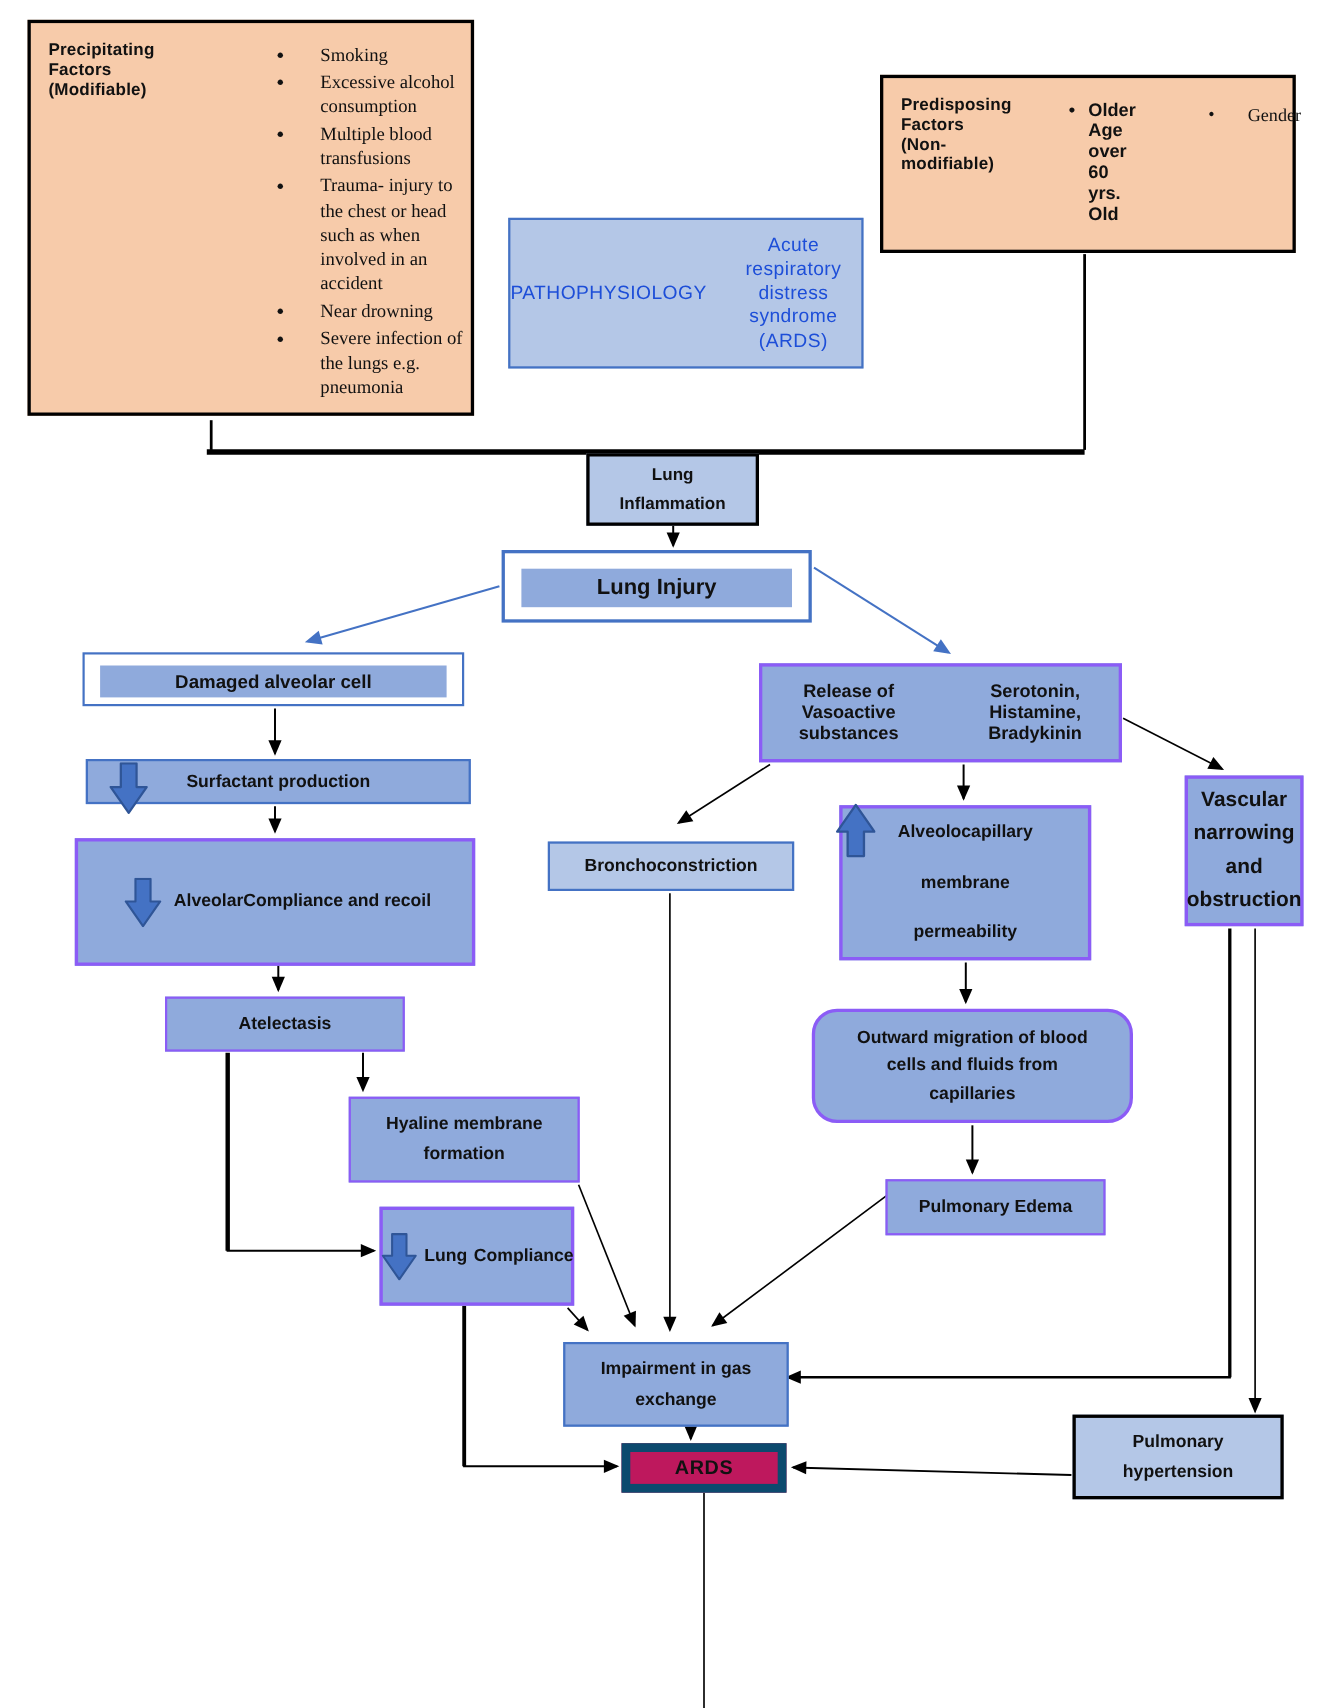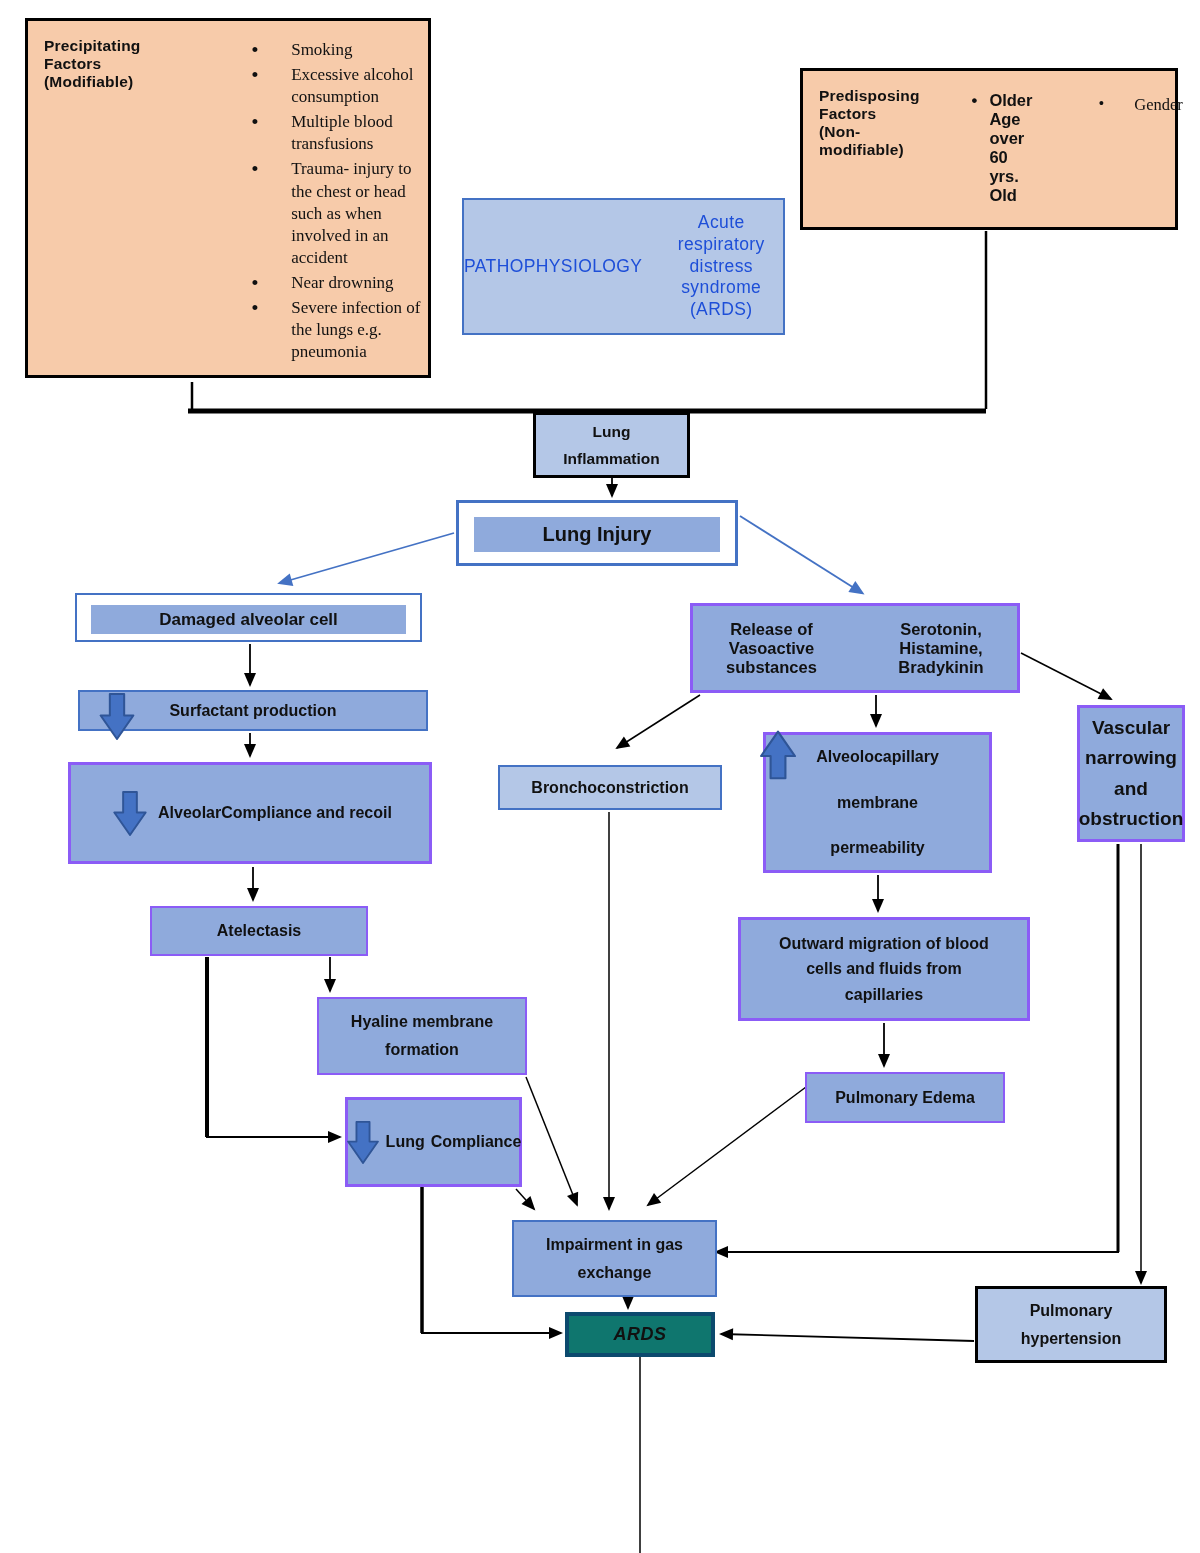--- a/index.html
+++ b/index.html
@@ -11,21 +11,21 @@
        align-items:center;justify-content:center;text-align:center;font-weight:700;}
   .pre{white-space:pre-line;}
   
   .peach{background:#F7CBAA;border:3px solid #000;}
   .bmid{background:#8FAADC;border:3px solid #8b5cf6;}
   .bmid2{background:#8FAADC;border:2px solid #4472C4;}
   .blight{background:#B4C7E7;border:2px solid #4472C4;}
   .blight-black{background:#B4C7E7;border:3px solid #000;}
   .white-frame{background:#ffffff;border:3px solid #4472C4;}
   .inner-fill{background:#8FAADC;}
-  .red{background:#0f766e;border:4px solid #0c4a6e;font-style:italic;}
+  .red{background:#be185d;border:8px solid #0c4a6e;}
 
   
   .factors{align-items:flex-start;justify-content:flex-start;text-align:left;font-weight:400;}
   .factors .ftitle{font-weight:700;font-size:15.5px;letter-spacing:.2px;margin:16px 0 0 16px;}
   .pf-list{list-style:none;margin:18px 0 0 72px;padding:0;width:330px;
            font-family:"Liberation Serif",serif;font-size:17px;line-height:1.3;}
   .pf-list li{position:relative;padding-left:40px;margin-bottom:3px;}
   .pf-list li::before{content:"\2022";position:absolute;left:0;top:-2px;font-size:21px;}
   .pd-item{display:flex;align-items:flex-start;margin:20px 0 0 52px;font-size:16.5px;}
   .pd-item .bdot{margin-right:12px;line-height:1.1;}
@@ -41,21 +41,21 @@
   #damaged-inner{position:absolute;left:14px;right:14px;top:10px;height:29px;
       display:flex;align-items:center;justify-content:center;font-size:17px;font-weight:700;}
   .lbl16{font-size:16px;}
   .row{display:flex;align-items:center;justify-content:center;gap:6px;}
   .arrow-icon{display:block;}
   #surfactant .arrow-icon{position:absolute;left:18px;top:1px;}
   #alveolocapillary .arrow-icon{position:absolute;left:-6px;top:-7px;transform:rotate(180deg);}
   #release-box{gap:15px;font-size:16.5px;font-weight:600;}
   #alveolocapillary{font-size:16px;line-height:2.85;font-weight:600;}
   #vascular{font-size:19px;line-height:1.58;font-weight:600;}
-  #outward{font-size:16px;line-height:1.6;font-weight:600;}
+  #outward{font-size:16px;line-height:1.6;font-weight:600;border-radius:23px;}
   #impairment{font-size:16px;line-height:1.72;font-weight:600;}
   #hyaline{font-size:16px;line-height:1.72;font-weight:600;}
   #pulmonary-htn{font-size:16px;line-height:1.72;font-weight:600;}
   #bronchoconstriction,#atelectasis,#pulmonary-edema,#surfactant{font-size:16px;font-weight:600;}
   #ards-box{font-size:18px;font-weight:800;letter-spacing:.5px;}
   #connectors{position:absolute;left:0;top:0;pointer-events:none;}
 </style>
 </head>
 <body>
 
@@ -153,21 +153,21 @@
     <div class="inner-fill" id="damaged-inner">Damaged alveolar cell</div>
   </div>
 
   <div class="box bmid2" id="surfactant" style="left:78px;top:690px;width:350px;height:41px;overflow:visible;">
     <svg class="arrow-icon" width="38" height="47" viewBox="0 0 34 46">
       <polygon points="10,1 24,1 24,22 33,22 17,45 1,22 10,22" fill="#4472C4" stroke="#2F5597" stroke-width="2" stroke-linejoin="round"></polygon>
     </svg>
     <span>Surfactant production</span>
   </div>
 
-  <div class="box bmid" style="left:68px;top:762px;width:364px;height:102px;">
+  <div class="box bmid" style="left:68px;top:762px;width:364px;height:116px;">
     <div class="row">
       <svg class="arrow-icon" width="44" height="45" viewBox="0 0 34 46">
         <polygon points="10,1 24,1 24,22 33,22 17,45 1,22 10,22" fill="#4472C4" stroke="#2F5597" stroke-width="2" stroke-linejoin="round"></polygon>
       </svg>
       <span class="lbl16" style="font-weight:600">Alveolar</span>
     </div>
     <div class="lbl16" style="font-weight:600">Compliance and recoil</div>
   </div>
 
   <div class="box bmid" id="atelectasis" style="left:150px;top:906px;width:218px;height:50px;border-width:2.5px;">Atelectasis</div>

